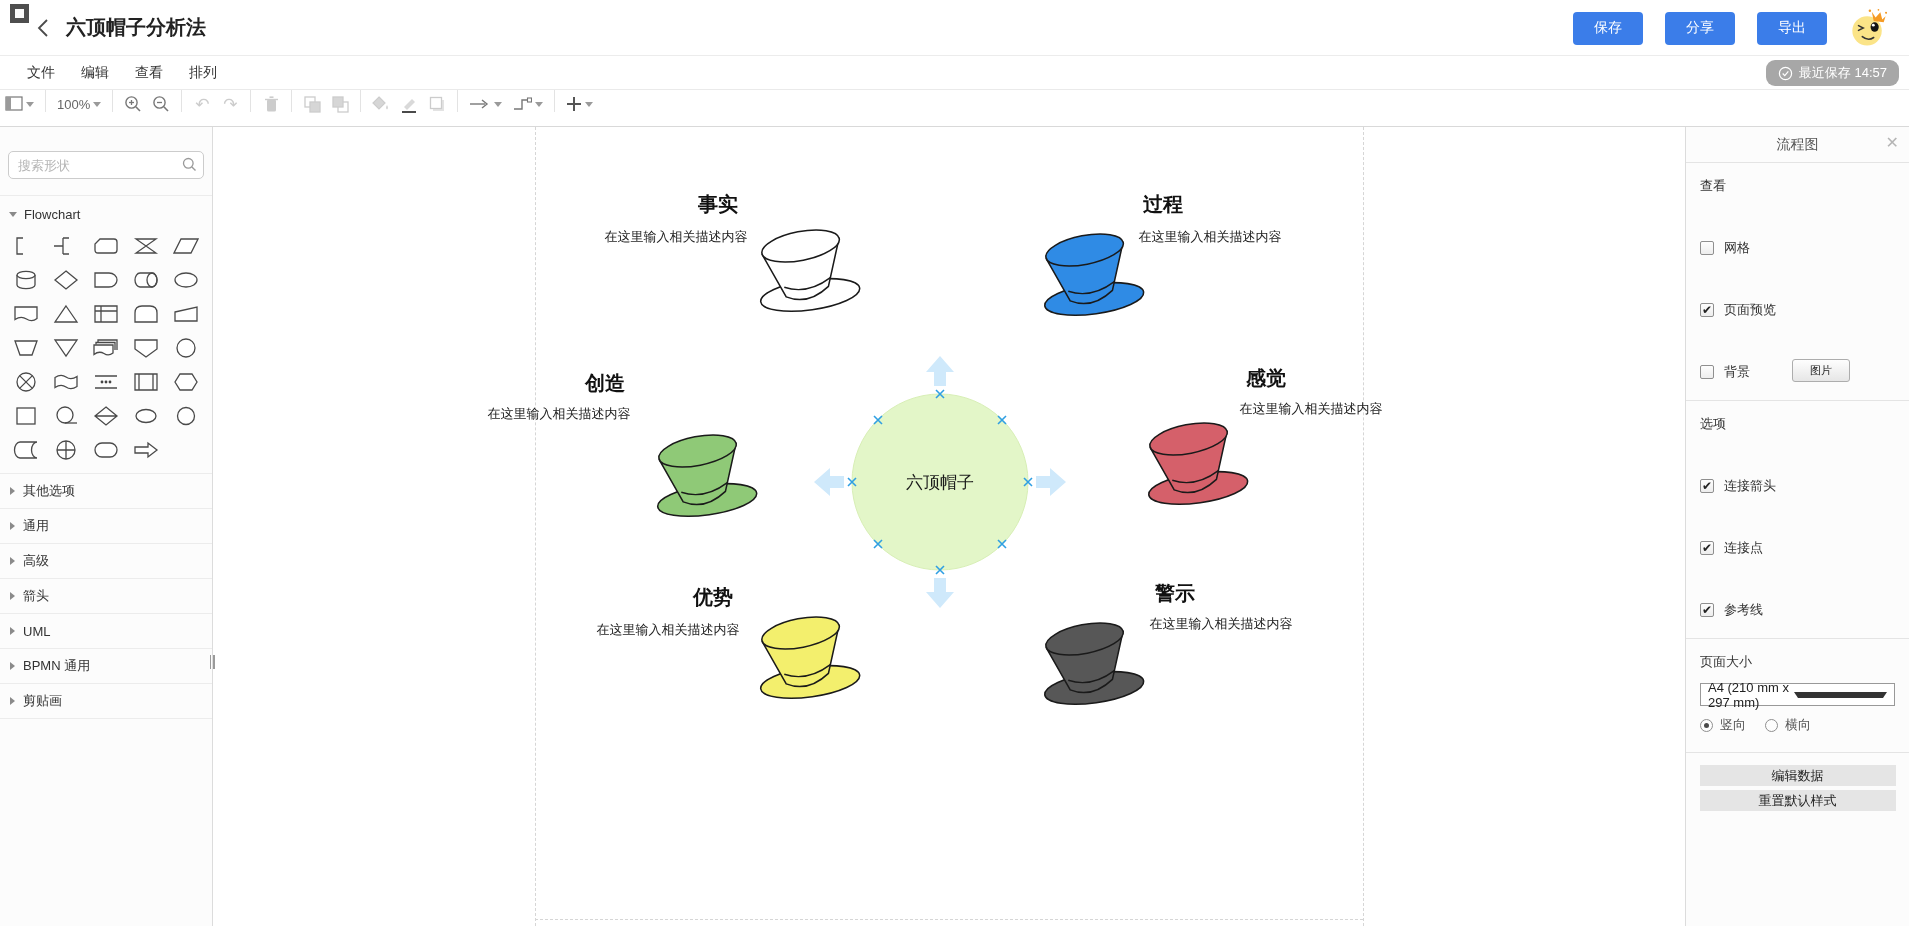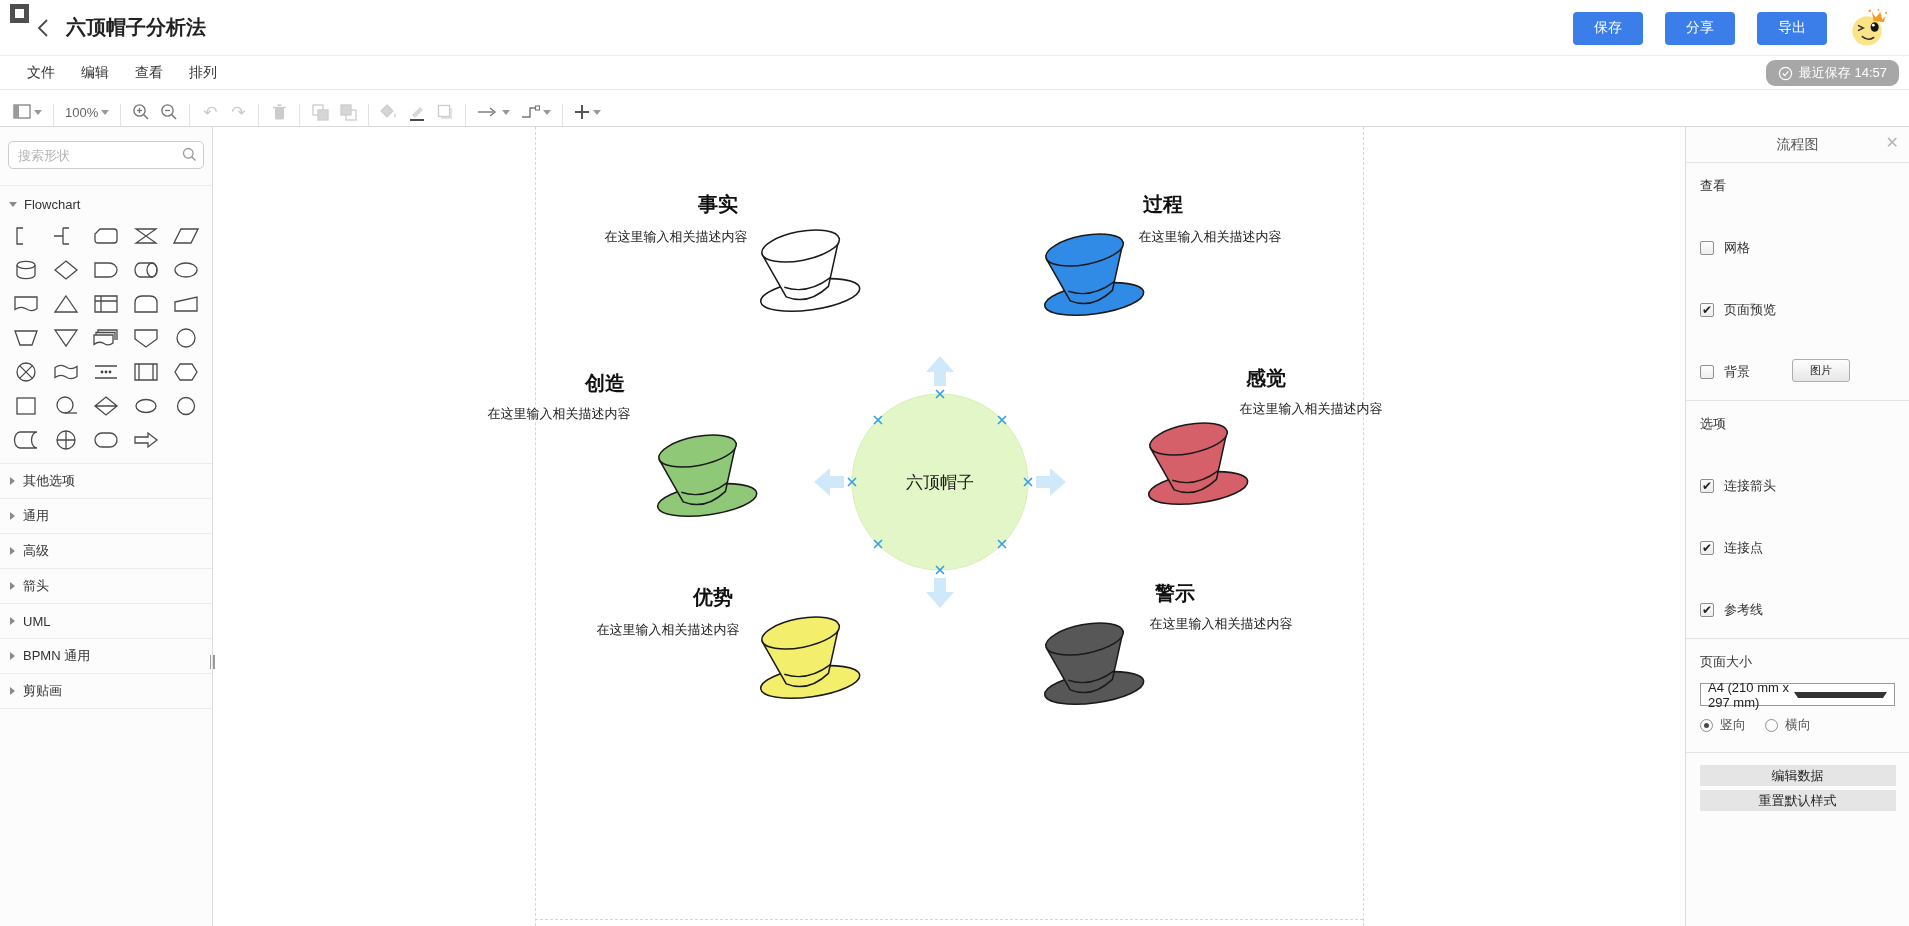--- a/index.html
+++ b/index.html
@@ -15,34 +15,34 @@
   .blue-btn { width:70px; height:33px; background:#3b7de9; color:#fff; font-size:14px; border:none; border-radius:4px; cursor:pointer; font-family:inherit; }
   .avatar { width:38px; height:38px; }
 
   
   .menubar { position:relative; height:34px; background:#fff; border-bottom:1px solid #eaeaea; display:flex; align-items:center; padding-left:14px; }
   .menu-item { font-size:14px; color:#333; padding:0 13px; cursor:pointer; }
   .save-badge { position:absolute; right:10px; top:4px; height:26px; background:#a7a7a7; color:#fff; border-radius:9px; display:flex; align-items:center; gap:6px; padding:0 12px; font-size:13px; }
   .save-badge svg { display:block; }
 
   
-  .toolbar { height:37px; background:#fff; border-bottom:1px solid #d9d9d9; display:flex; align-items:flex-end; padding-left:8px; gap:0; }
+  .toolbar { height:37px; background:#fff; border-bottom:1px solid #d9d9d9; display:flex; align-items:flex-start; gap:0; }
   .tb-btn { height:28px; min-width:28px; display:flex; align-items:center; justify-content:center; gap:3px; padding:0 5px; border-radius:3px; cursor:pointer; color:#777; }
   .tb-btn.disabled { color:#ccc; cursor:default; }
   .tb-sep { width:1px; height:22px; background:#e3e3e3; margin:0 6px; }
   .tb-caret { width:0; height:0; border-left:4px solid transparent; border-right:4px solid transparent; border-top:5px solid #9a9a9a; }
   .zoom-text { font-size:13px; color:#666; }
   .tb-glyph { font-size:17px; line-height:1; }
 
   
   .main { display:flex; height:799px; }
 
   
   .sidebar { position:relative; width:213px; background:#fcfcfc; border-right:1px solid #dcdcdc; flex:none; }
-  .search-wrap { position:relative; margin:14px 8px 0 8px; }
+  .search-wrap { position:relative; margin:24px 8px 0 8px; }
   .search-input { width:100%; height:28px; border:1px solid #ccc; border-radius:5px; background:#fff; padding:0 26px 0 9px; font-size:13px; color:#333; font-family:inherit; outline:none; }
   .search-input::placeholder { color:#b5b5b5; }
   .search-icn { position:absolute; right:7px; top:6px; }
   .side-div { height:1px; background:#ececec; margin-top:16px; }
   .fc-head { display:flex; align-items:center; gap:7px; padding:11px 0 6px 9px; font-size:13px; color:#333; cursor:pointer; }
   .tri-down { width:0; height:0; border-left:4.5px solid transparent; border-right:4.5px solid transparent; border-top:5.5px solid #8a8a8a; }
   .tri-right { width:0; height:0; border-top:4.5px solid transparent; border-bottom:4.5px solid transparent; border-left:5.5px solid #8a8a8a; }
   .shape-grid { display:grid; grid-template-columns:repeat(5,1fr); padding:4px 6px 10px 6px; row-gap:7px; }
   .shape-cell { display:flex; align-items:center; justify-content:center; height:27px; cursor:pointer; }
   .shape-cell svg { stroke:#4a4a4a; fill:#fff; stroke-width:1.3; }

